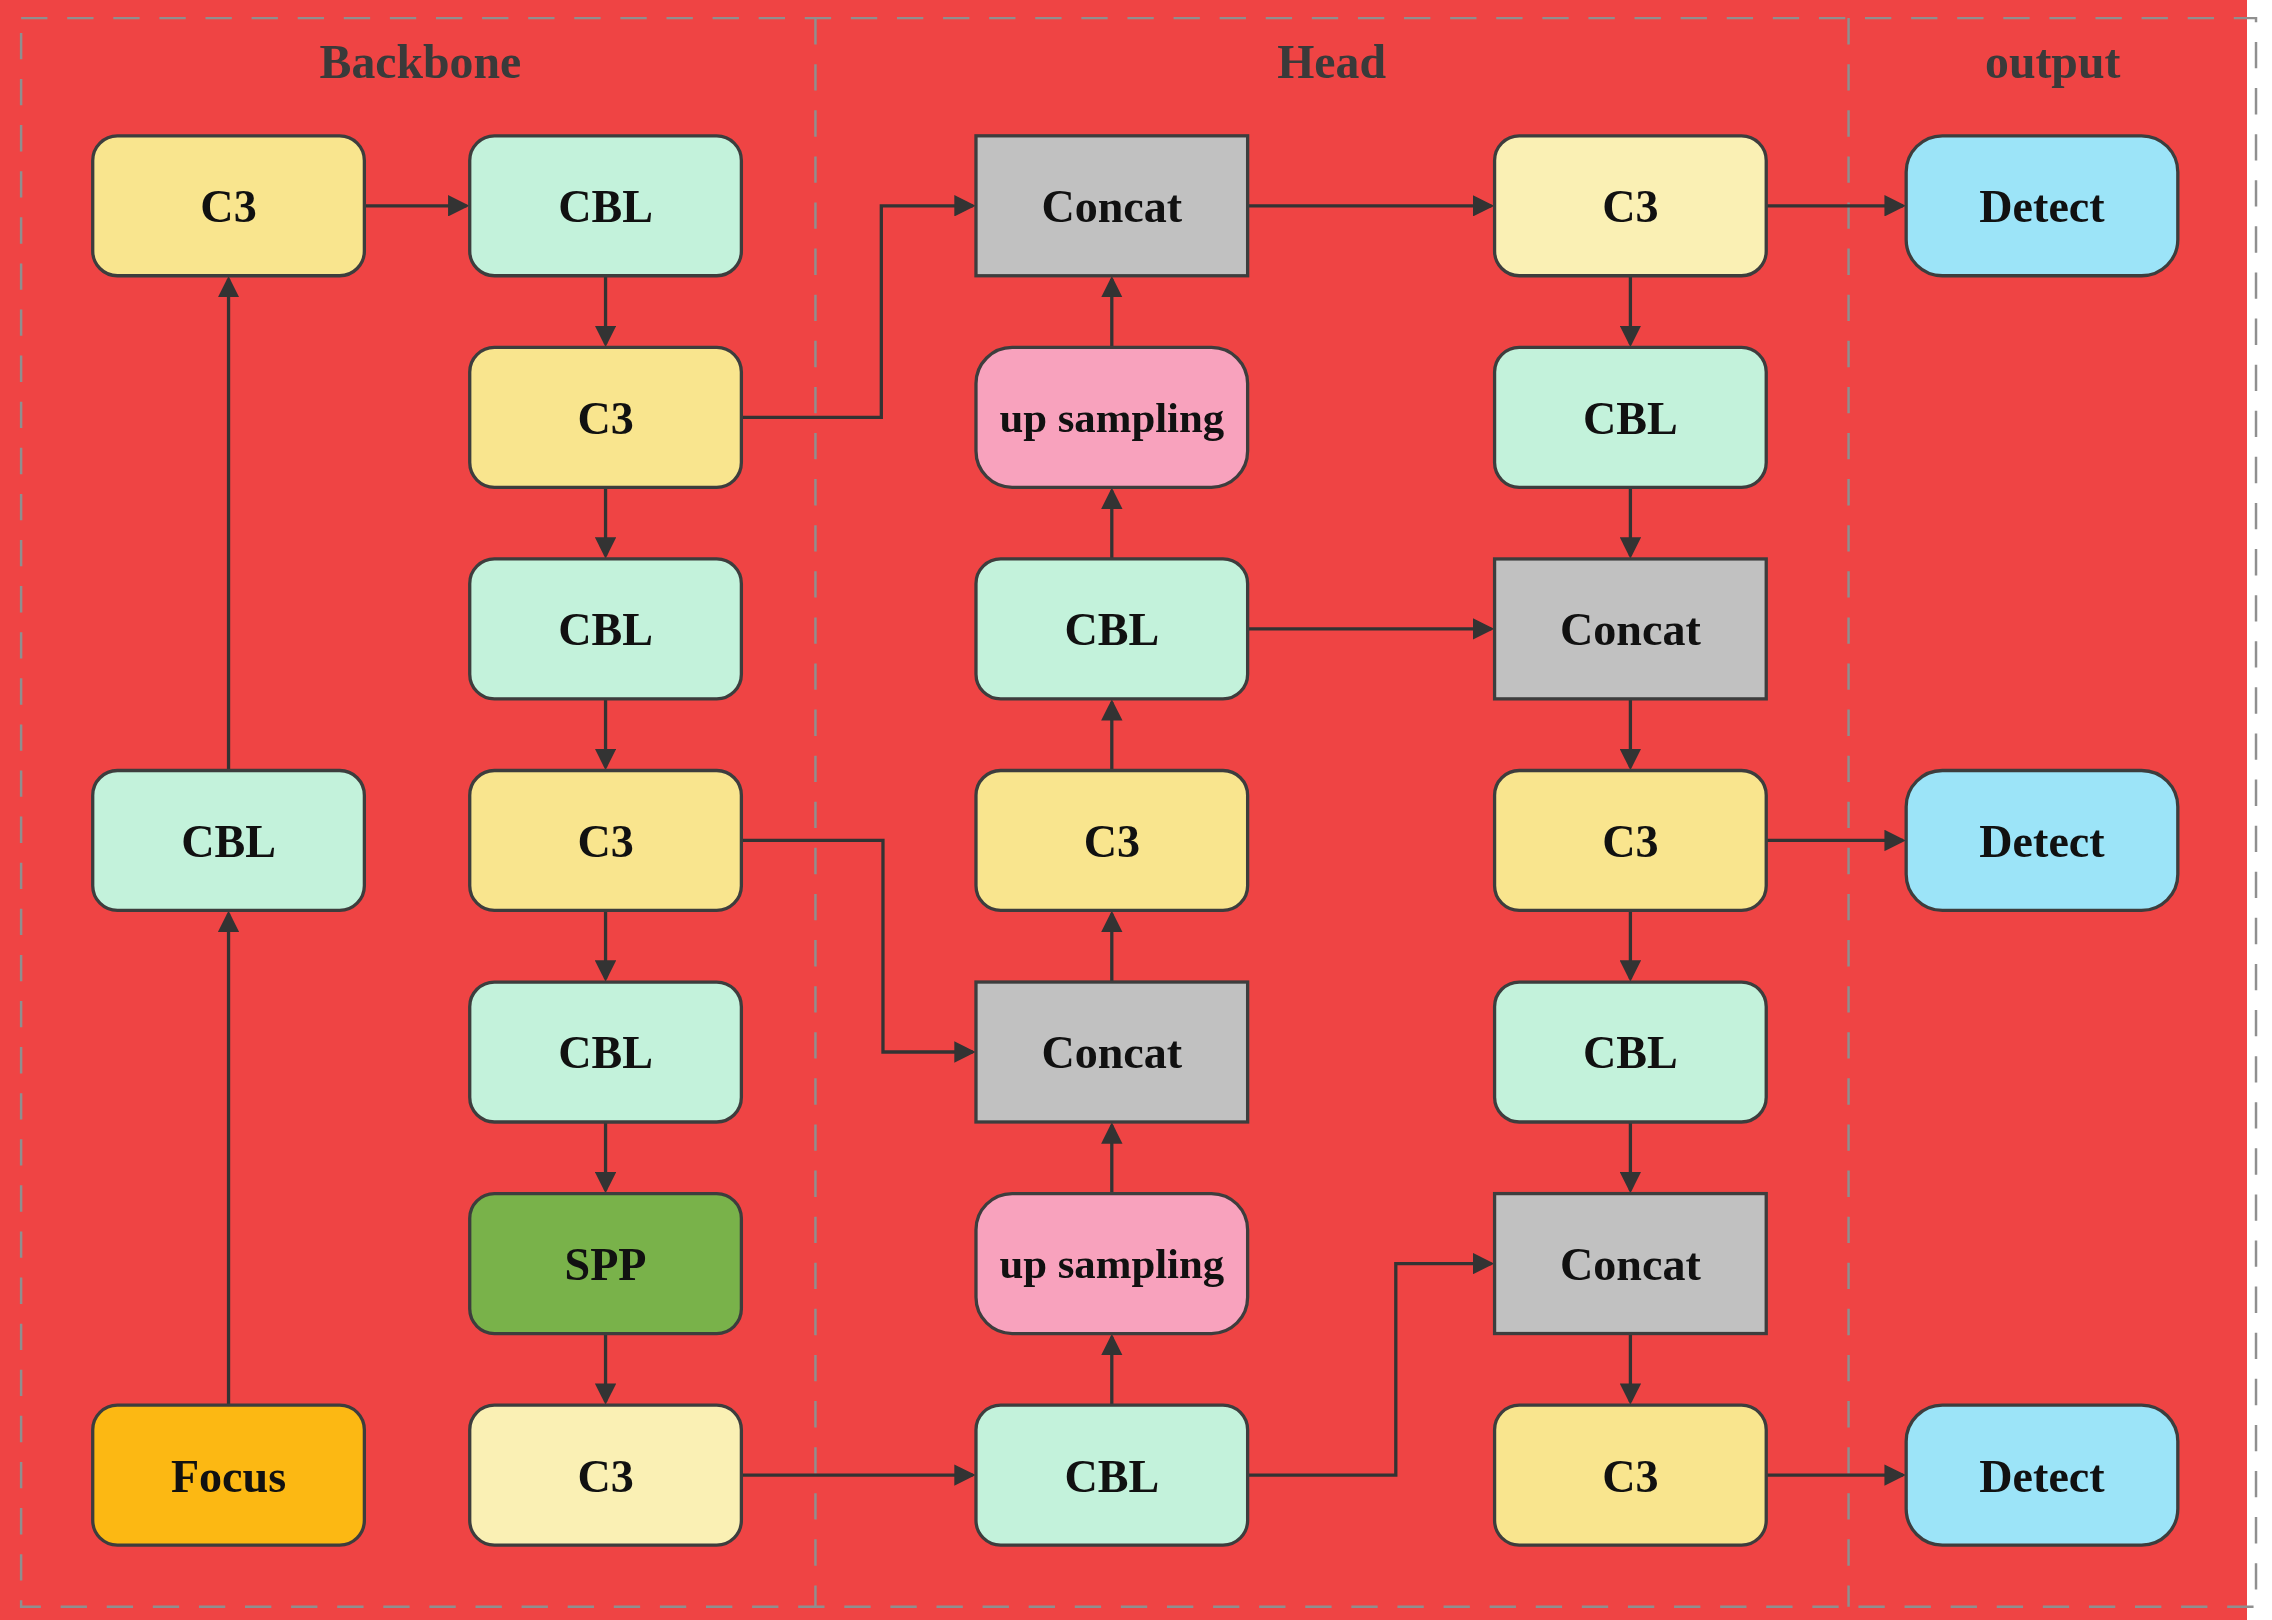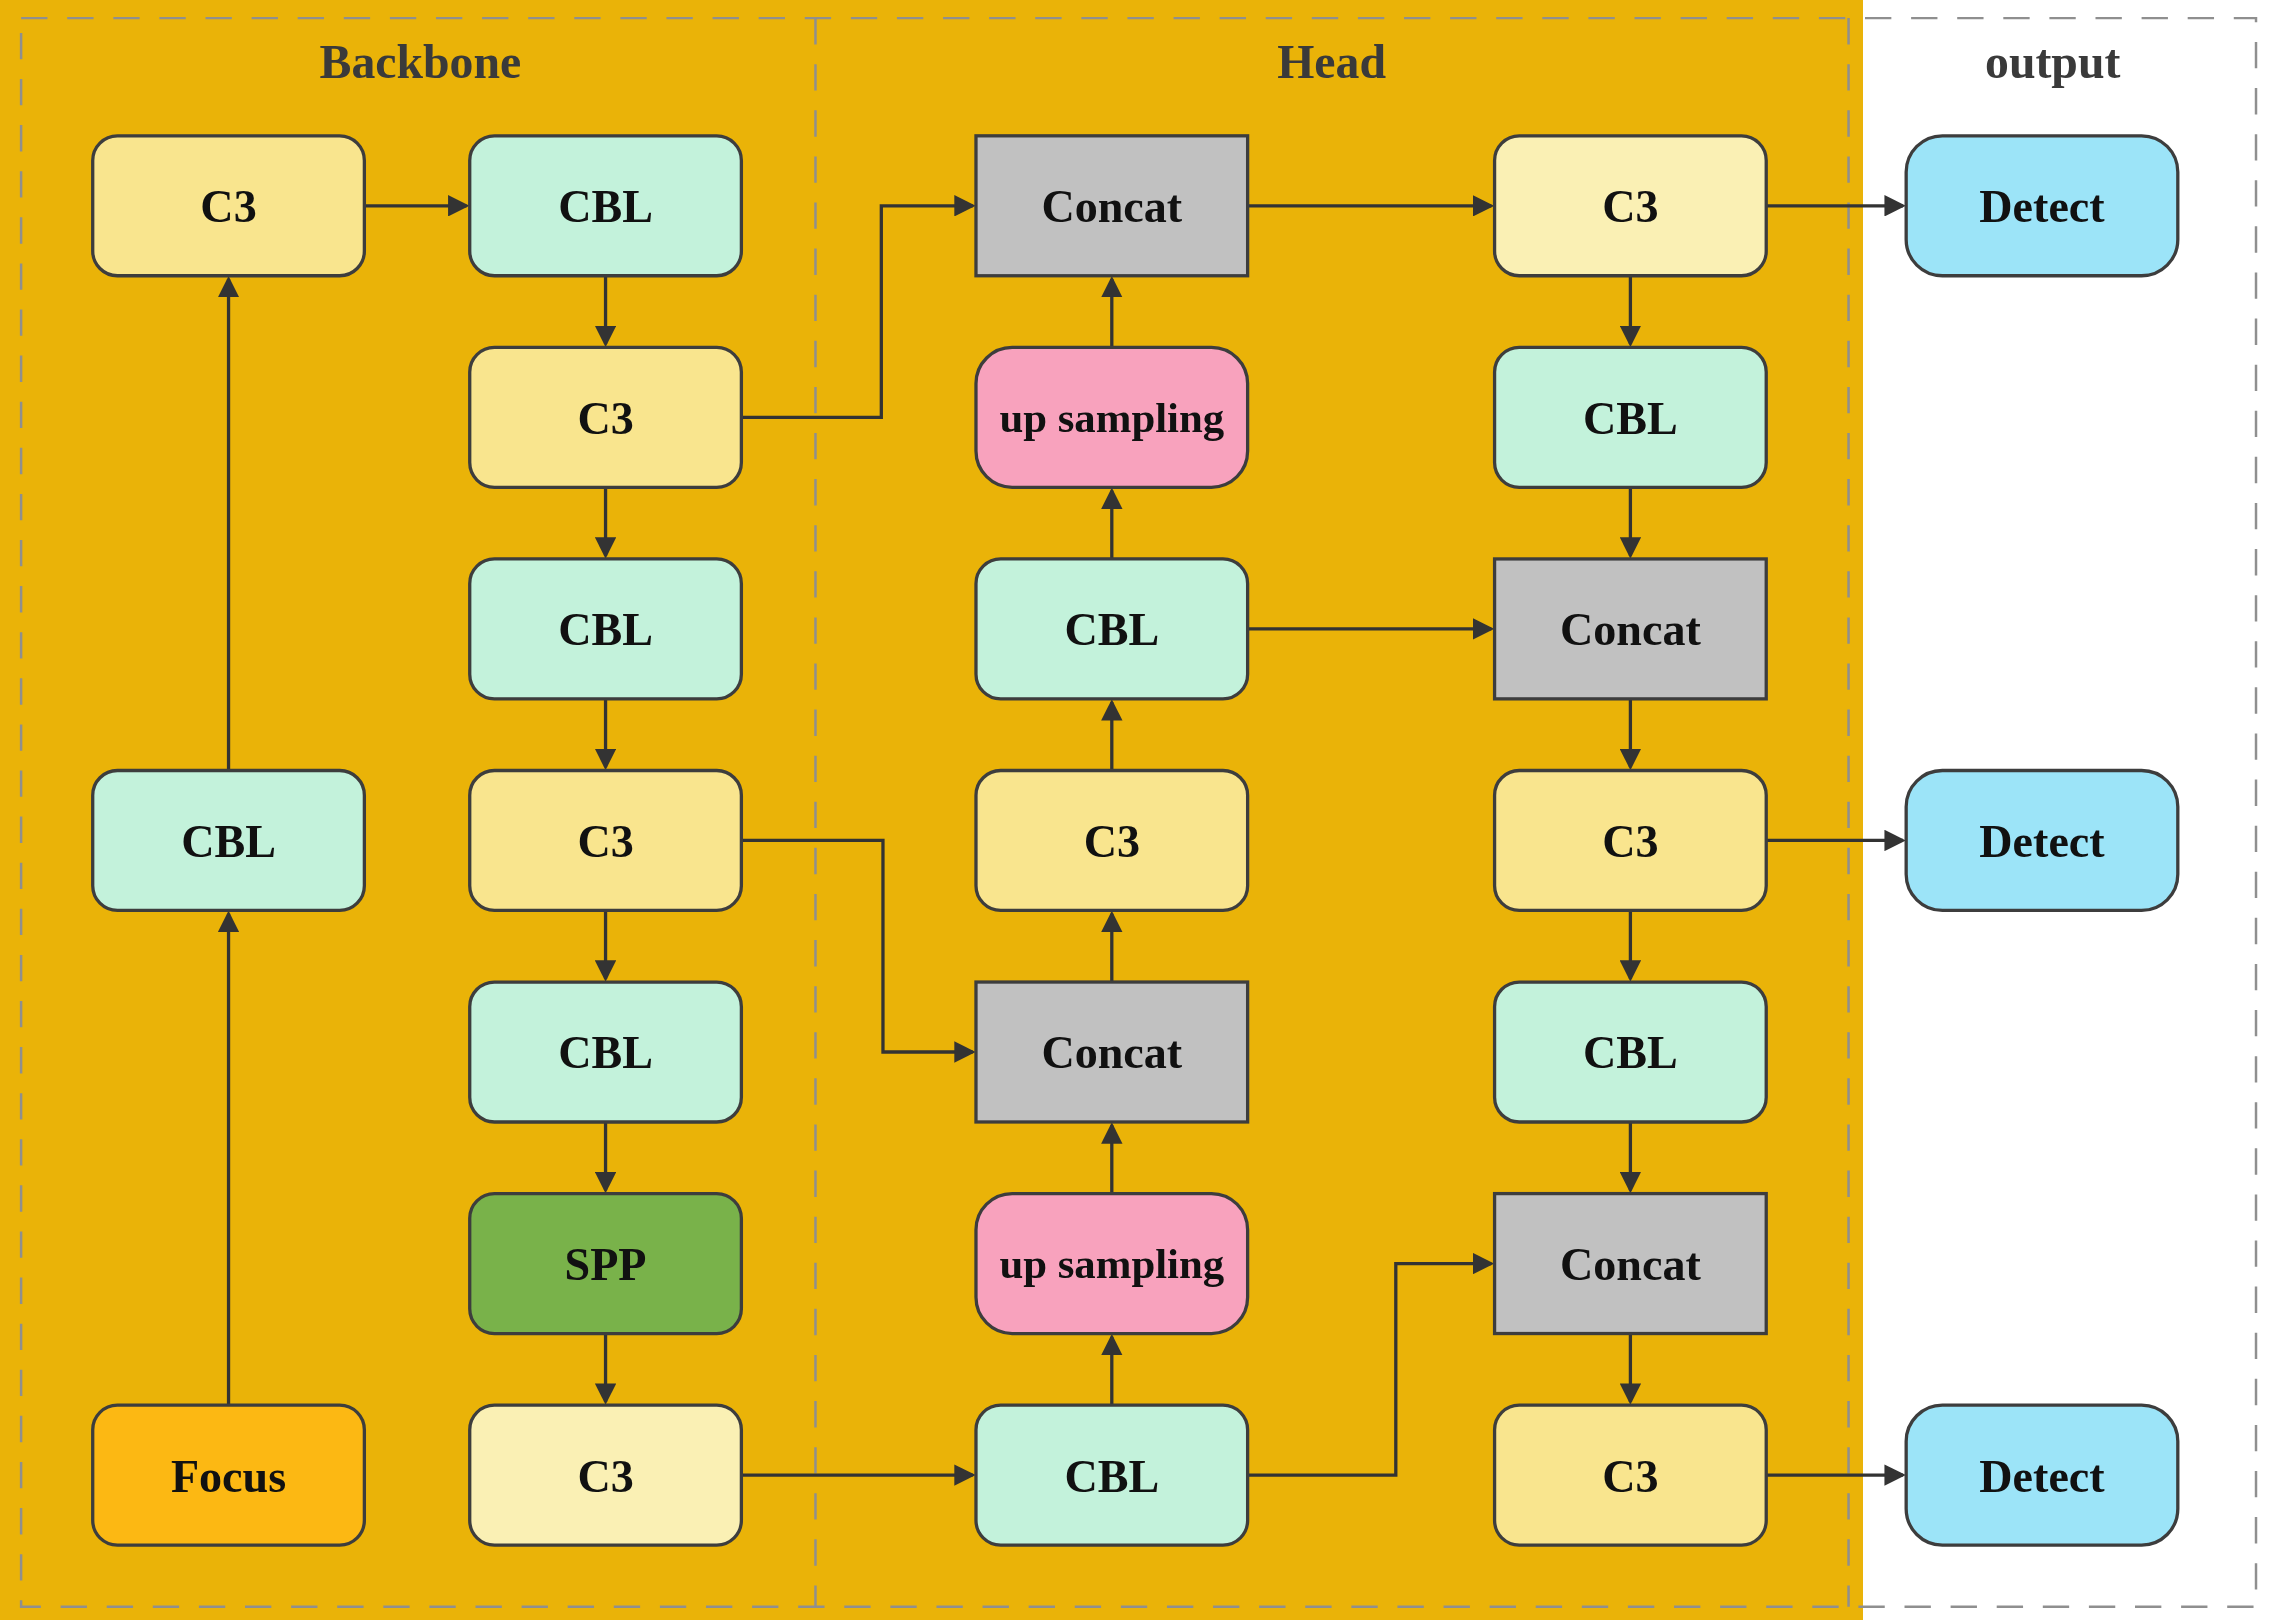--- a/index.html
+++ b/index.html
@@ -1,16 +1,16 @@
 <!DOCTYPE html>
 <html style="font-size:13px"><head>
 <meta charset="utf-8">
 <style>
   html, body { margin: 0; padding: 0; background: #ffffff; }
-  .stage { position: relative; width: 1863px; height: 1620px; background: #eab308; }
+  .stage { position: relative; width: 2247px; height: 1620px; background: #ef4444; }
   svg { display: block; }
   .section-title {
     font-family: "Liberation Serif", "DejaVu Serif", serif;
     font-weight: bold;
     font-size: 58px;
     fill: #3a3a3a;
     text-anchor: middle;
   }
   .node-label {
     font-family: "Liberation Serif", "DejaVu Serif", serif;

